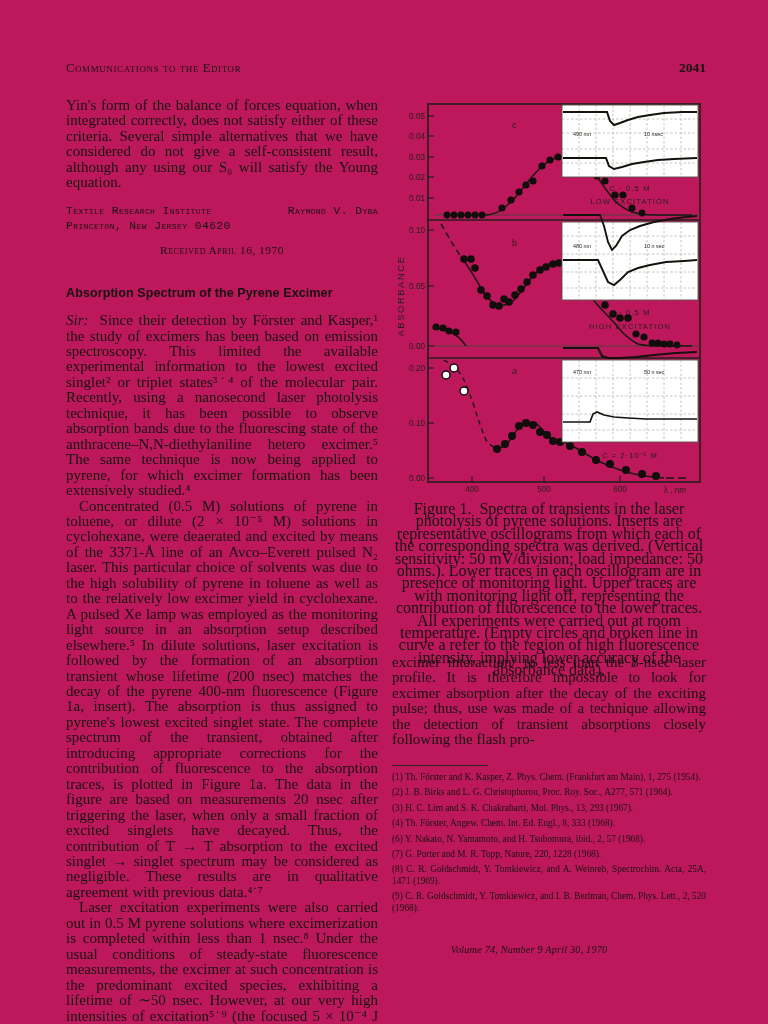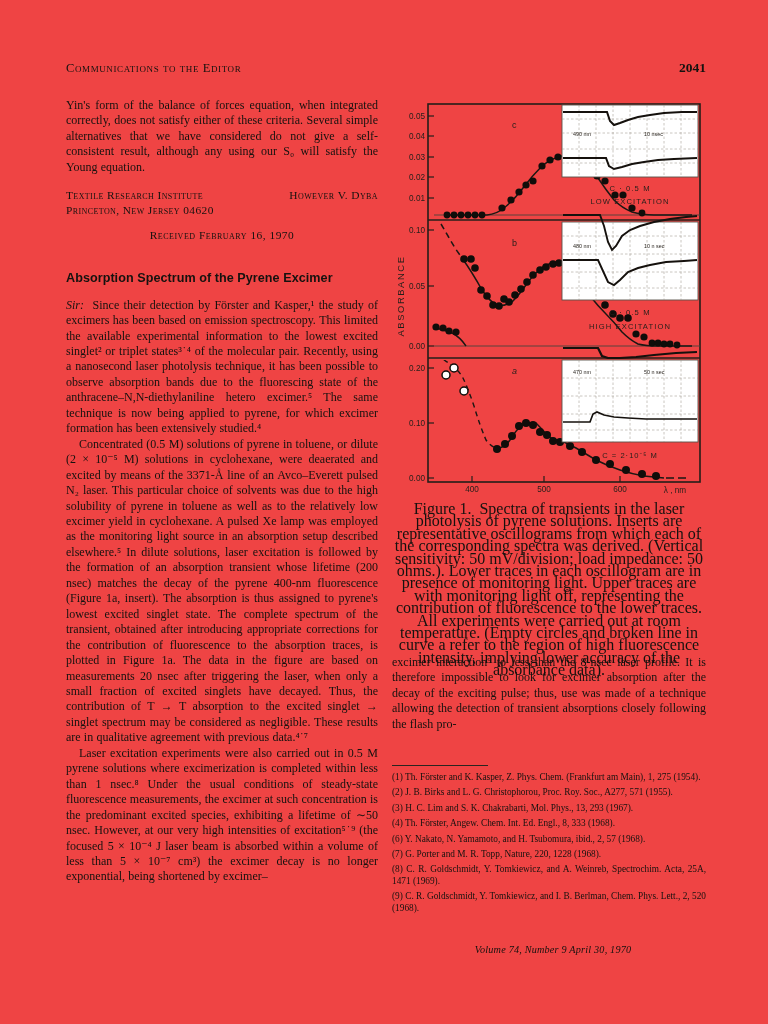--- a/index.html
+++ b/index.html
@@ -11,21 +11,21 @@
     width: 768px;
     height: 1024px;
     font-family: "Liberation Serif", "DejaVu Serif", serif;
     color: #15120f;
     position: relative;
     overflow: hidden;
   }
   .page {
     position: absolute;
     inset: 0;
-    background: #ef4444;
+    background: #be185d;
   }
   
   .runhead {
     position: absolute;
     left: 66px;
     top: 60px;
     width: 640px;
     display: flex;
     align-items: baseline;
     justify-content: space-between;
@@ -43,34 +43,35 @@
   
   .col-left {
     position: absolute;
     left: 66px;
     top: 98px;
     width: 312px;
   }
 
   p.body {
     margin: 0 0 0 0;
-    font-size: 12px;
+    font-size: 15px;
     line-height: 15.45px;
     text-align: justify;
     text-indent: 13px;
     word-spacing: 0.2px;
   }
   p.body.noind { text-indent: 0; }
 
   .sig {
     margin-top: 13px;
     font-variant: small-caps;
     font-size: 11.4px;
     line-height: 15.2px;
     letter-spacing: 0.4px;
+    font-family: Liberation Mono, monospace;
   }
   .sig-row {
     display: flex;
     justify-content: space-between;
   }
   .received {
     margin-top: 10px;
     text-align: center;
     font-variant: small-caps;
     font-size: 11.4px;
@@ -126,21 +127,21 @@
     border-top: 1px solid #2a2520;
     margin-bottom: 6px;
   }
   .refs p {
     margin: 0 0 4.0px 0;
     text-align: justify;
   }
 
   .footer {
     position: absolute;
-    left: 396px;
+    left: 372px;
     top: 944px;
     width: 314px;
     text-align: center;
     font-style: italic;
     font-size: 10.2px;
     letter-spacing: 0.2px;
   }
 
   svg { display: block; }
 </style>
@@ -154,26 +155,26 @@
     <div class="runhead-page">2041</div>
   </div>
 
   <div class="col-left">
 
     <p class="body noind">Yin's form of the balance of forces equation, when integrated correctly, does not satisfy either of these criteria.  Several simple alternatives that we have considered do not give a self-consistent result, although any using our S₀ will satisfy the Young equation.</p>
 
     <div class="sig">
       <div class="sig-row">
         <span>Textile Research Institute</span>
-        <span>However V. Dyba</span>
+        <span>Raymond V. Dyba</span>
       </div>
       <div>Princeton, New Jersey   04620</div>
     </div>
 
-    <div class="received">Received February 16, 1970</div>
+    <div class="received">Received April 16, 1970</div>
 
     <div class="art-title">Absorption Spectrum of the Pyrene Excimer</div>
 
     <p class="body noind"><span class="sirlead">Sir:</span>&nbsp; <span>Since their detection by Förster and Kasper,¹ the study of excimers has been based on emission spectroscopy.  This limited the available experimental information to the lowest excited singlet² or triplet states³˙⁴ of the molecular pair.  Recently, using a nanosecond laser photolysis technique, it has been possible to observe absorption bands due to the fluorescing state of the anthracene–N,N-diethylaniline hetero excimer.⁵  The same technique is now being applied to pyrene, for which excimer formation has been extensively studied.⁴</span></p>
 
     <p class="body">Concentrated (0.5 M) solutions of pyrene in toluene, or dilute (2 × 10⁻⁵ M) solutions in cyclohexane, were deaerated and excited by means of the 3371-Å line of an Avco–Everett pulsed N₂ laser.  This particular choice of solvents was due to the high solubility of pyrene in toluene as well as to the relatively low excimer yield in cyclohexane.  A pulsed Xe lamp was employed as the monitoring light source in an absorption setup described elsewhere.⁵  In dilute solutions, laser excitation is followed by the formation of an absorption transient whose lifetime (200 nsec) matches the decay of the pyrene 400-nm fluorescence (Figure 1a, insert).  The absorption is thus assigned to pyrene's lowest excited singlet state.  The complete spectrum of the transient, obtained after introducing appropriate corrections for the contribution of fluorescence to the absorption traces, is plotted in Figure 1a.  The data in the figure are based on measurements 20 nsec after triggering the laser, when only a small fraction of excited singlets have decayed.  Thus, the contribution of T → T absorption to the excited singlet → singlet spectrum may be considered as negligible.  These results are in qualitative agreement with previous data.⁴˙⁷</p>
 
     <p class="body">Laser excitation experiments were also carried out in 0.5 M pyrene solutions where excimerization is completed within less than 1 nsec.⁸  Under the usual conditions of steady-state fluorescence measurements, the excimer at such concentration is the predominant excited species, exhibiting a lifetime of ∼50 nsec.  However, at our very high intensities of excitation⁵˙⁹ (the focused 5 × 10⁻⁴ J laser beam is absorbed within a volume of less than 5 × 10⁻⁷ cm³) the excimer decay is no longer exponential, being shortened by excimer–</p>
   </div>
 
@@ -456,21 +457,21 @@
 
   <div class="refs">
     <div class="ruler"></div>
 
     <p>
       <span>(1)</span>
       <span>Th. Förster and K. Kasper, Z. Phys. Chem. (Frankfurt am Main), 1, 275 (1954).</span>
     </p>
     <p>
       <span>(2)</span>
-      <span>J. B. Birks and L. G. Christophorou, Proc. Roy. Soc., A277, 571 (1955).</span>
+      <span>J. B. Birks and L. G. Christophorou, Proc. Roy. Soc., A277, 571 (1964).</span>
     </p>
     <p>
       <span>(3)</span>
       <span>H. C. Lim and S. K. Chakrabarti, Mol. Phys., 13, 293 (1967).</span>
     </p>
     <p>
       <span>(4)</span>
       <span>Th. Förster, Angew. Chem. Int. Ed. Engl., 8, 333 (1968).</span>
     </p>
     <p>

